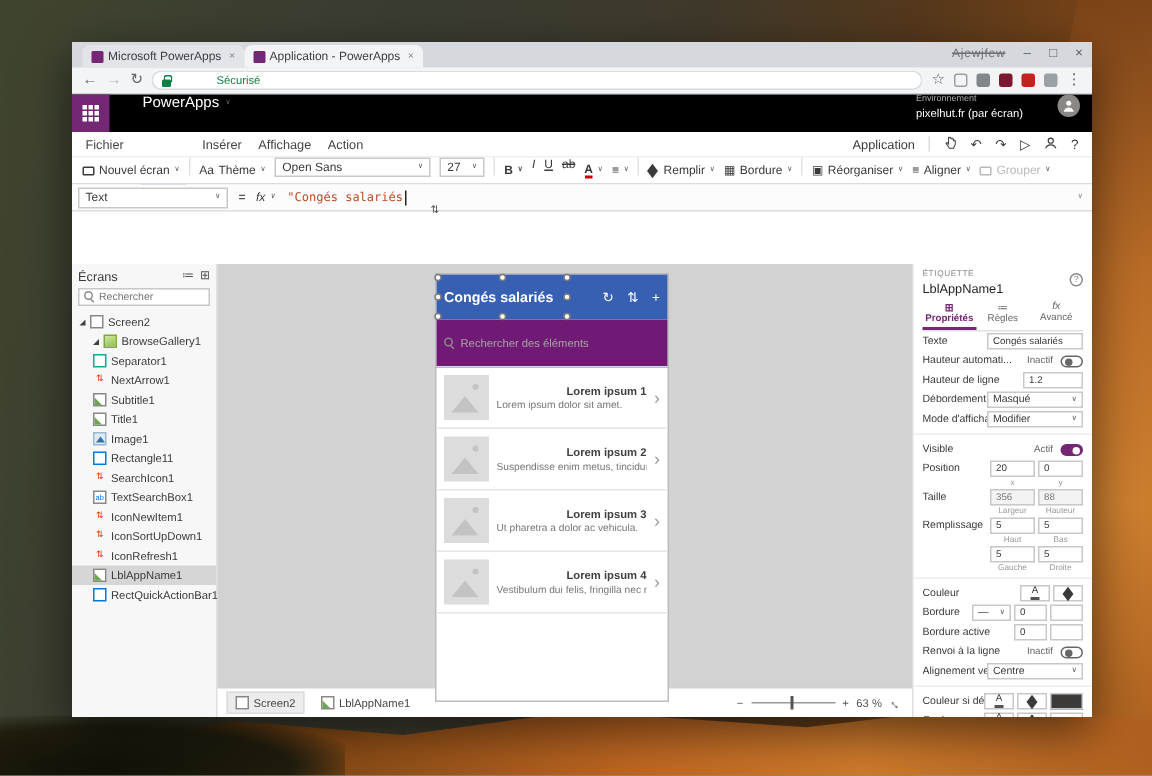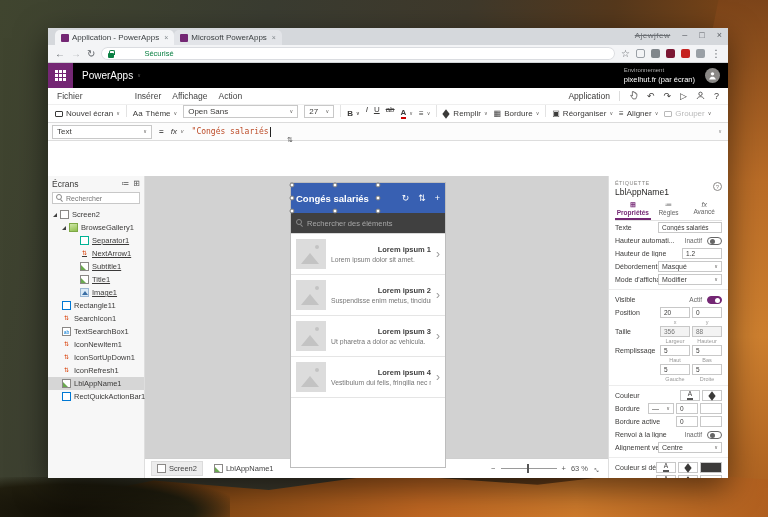--- a/index.html
+++ b/index.html
@@ -38,21 +38,21 @@
   .omnibox { flex:1; height:13px; background:#fff; border-radius:7px; display:flex; align-items:center; padding:0 7px; gap:4px;
     font-size:7.5px; box-shadow:inset 0 0 0 1px #dadce0; overflow:hidden; white-space:nowrap; }
   .lock { width:6px; height:8px; position:relative; flex:0 0 6px; }
   .lock::before { content:""; position:absolute; left:1px; top:0; width:4px; height:4px; border:1px solid #0b8043; border-bottom:none; border-radius:2px 2px 0 0; }
   .lock::after { content:""; position:absolute; left:0; top:3px; width:6px; height:5px; background:#0b8043; border-radius:1px; }
   .sec { color:#0b8043;margin-left:26px; }
   .url { color:#5f6368; overflow:hidden; text-overflow:ellipsis; }
   .ext { width:9px; height:9px; border-radius:2px; flex:0 0 9px; }
 
   
-  .pa-header { height:25px; background:#000; display:flex; align-items:center; color:#fff; flex:0 0 25px; }
+  .pa-header { height:25px; background:#000; display:flex; align-items:flex-start; color:#fff; flex:0 0 25px;gap:13px; }
   .waffle { width:25px; height:25px; background:#742774; display:grid; place-items:center; }
   .waffle-grid { display:grid; grid-template-columns:repeat(3,3px); grid-gap:1px; }
   .waffle-grid i { width:3px; height:3px; background:#fff; }
   .brand { font-size:10px; margin-left:9px; display:flex; align-items:center; gap:4px; }
   .env { margin-left:auto; line-height:1.25; text-align:left; }
   .env-label { font-size:6px; color:#a9a9a9; }
   .env-value { font-size:7.5px; color:#fff; }
   .avatar { width:15px; height:15px; border-radius:50%; background:#8a8886; margin:0 8px 0 10px; display:grid; place-items:center; }
 
   
@@ -97,42 +97,42 @@
   .lp-ic { font-size:8px; color:#555; margin-left:4px; line-height:1; }
   .lp-search { margin:1px 4px 4px; height:12px; border:1px solid #c8c8c8; background:#fff; display:flex; align-items:center; padding:0 3px; gap:3px; }
   .lp-search input { border:none; outline:none; width:100%; font-size:7px; font-family:inherit; color:#555; background:transparent; }
   .mag { width:7px; height:8px; position:relative; flex:0 0 7px; }
   .mag::before { content:""; position:absolute; width:4px; height:4px; border:1px solid #8a8a8a; border-radius:50%; left:0; top:0; }
   .mag::after { content:""; position:absolute; width:3px; height:1px; background:#8a8a8a; transform:rotate(45deg); left:4px; top:6px; }
   .tree { flex:1; }
   .trow { height:13px; display:flex; align-items:center; gap:3px; }
   .trow.selected { background:#d6d6d6; }
   .trow .exp { width:0; height:0; border-bottom:4px solid #404040; border-left:4px solid transparent; flex:0 0 4px; }
-  .d0 { padding-left:5px; } .d1 { padding-left:14px; } .d2 { padding-left:32px;text-decoration:underline; }
+  .d0 { padding-left:5px; } .d1 { padding-left:14px; } .d2 { padding-left:14px; }
   .ti { width:9px; height:9px; flex:0 0 9px; position:relative; font-size:6px; line-height:9px; text-align:center; }
   .ti-screen { background:#fff; border:1px solid #8a8886; }
   .ti-gallery { background:linear-gradient(160deg,#cfe6a8 0%,#8fbf4d 100%); border:1px solid #7da845; }
   .ti-label { background:#fff; border:1px solid #8a8886; }
   .ti-label::after { content:""; position:absolute; left:0; bottom:0; border-left:5px solid #6aa84f; border-top:5px solid transparent; }
   .ti-image { background:#dbeaf7; border:1px solid #9bb7d4; }
   .ti-image::after { content:""; position:absolute; left:1px; bottom:1px; border-left:3px solid transparent; border-right:3px solid transparent; border-bottom:4px solid #3a6ea5; }
   .ti-shape { background:#fff; border:1px solid #00b294; }
   .ti-arrow { color:#d83b01; }
   .ti-rect { background:#fff; border:1px solid #0078d4; }
   .ti-textbox { background:#fff; border:1px solid #8a8886; color:#0078d4; font-size:5px; }
 
   
   .canvas-col { flex:1; background:#d2d2d2; display:flex; flex-direction:column; min-width:0; }
   .canvas { flex:1; position:relative; }
   .phone { position:absolute; left:146px; top:7px; width:154px; height:284px; background:#fff; box-shadow:0 0 0 1px #bdbdbd; }
   .ph-header { height:30px; background:#3860b2; display:flex; align-items:center; padding:0 5px; position:relative; }
   .ph-title { color:#fff; font-size:9.5px; font-weight:bold; }
   .ph-hicons { margin-left:auto; display:flex; align-items:center; gap:9px; color:#fff; font-size:9px; }
   .handles span { position:absolute; width:5px; height:5px; border-radius:50%; background:#fff; border:1px solid #7a7a7a; transform:translate(-50%,-50%); }
-  .ph-search { height:21px; background:#404040; border-bottom:1px solid #d8d8d8; display:flex; align-items:center; gap:4px; padding:0 5px; color:#9a9a9a; font-size:7.5px; }
+  .ph-search { height:32px; background:#701a75; border-bottom:1px solid #d8d8d8; display:flex; align-items:center; gap:4px; padding:0 5px; color:#9a9a9a; font-size:7.5px; }
   .ph-item { height:41px; display:flex; align-items:center; border-bottom:1px solid #e5e5e5; padding:0 5px; gap:5px; }
   .ph-img { width:30px; height:30px; background:#dcdcdc; position:relative; overflow:hidden; flex:0 0 30px; }
   .ph-img::before { content:""; position:absolute; bottom:5px; left:5px; border-left:9px solid transparent; border-right:9px solid transparent; border-bottom:11px solid #c3c3c3; }
   .ph-img .dot { position:absolute; top:6px; right:7px; width:4px; height:4px; border-radius:50%; background:#c3c3c3; }
   .ph-txt { flex:1; min-width:0; }
   .ph-t1 { font-size:7.5px; font-weight:bold; color:#404040;text-align:right; }
   .ph-t2 { font-size:6.8px; color:#767676; margin-top:2px; white-space:nowrap; overflow:hidden; }
   .ph-chev { color:#9a9a9a; font-size:12px; line-height:1; }
 
   .statusbar { height:20px; background:#fff; border-top:1px solid #cfcfcf; display:flex; align-items:center; font-size:7.5px; color:#444; padding:0 6px; gap:6px; flex:0 0 20px; }
@@ -177,28 +177,28 @@
 <body>
 
 <div class="bg-base"></div>
 <div class="bg-pillar"></div>
 <div class="bg-ground"></div>
 <div class="bg-bush"></div>
 
 <div class="window">
 
   <div class="tabstrip">
+    <div class="tab inactive">
+      <span class="favicon"></span>
+      <span>Microsoft PowerApps</span>
+      <span class="tab-close">×</span>
+    </div>
     <div class="tab active">
       <span class="favicon"></span>
       <span>Application - PowerApps</span>
-      <span class="tab-close">×</span>
-    </div>
-    <div class="tab inactive">
-      <span class="favicon"></span>
-      <span>Microsoft PowerApps</span>
       <span class="tab-close">×</span>
     </div>
     <div class="win-controls">
       <span class="profile-name">Ajewjfew</span>
       <span>–</span>
       <span>□</span>
       <span>×</span>
     </div>
   </div>
 
@@ -281,21 +281,21 @@
       <span class="sq-ic"></span>
       <span>Nouvel écran</span>
       <span class="chv">∨</span>
     </div>
     <span class="rsep"></span>
     <div class="rit">
       <span>Aa</span>
       <span>Thème</span>
       <span class="chv">∨</span>
     </div>
-    <div class="dd" style="width:115px">
+    <div class="dd" style="width:104px">
       <span>Open Sans</span>
       <span class="chv">∨</span>
     </div>
     <div class="dd" style="width:30px">
       <span>27</span>
       <span class="chv">∨</span>
     </div>
     <span class="rsep"></span>
     <div class="rit b">
       <span>B</span>

